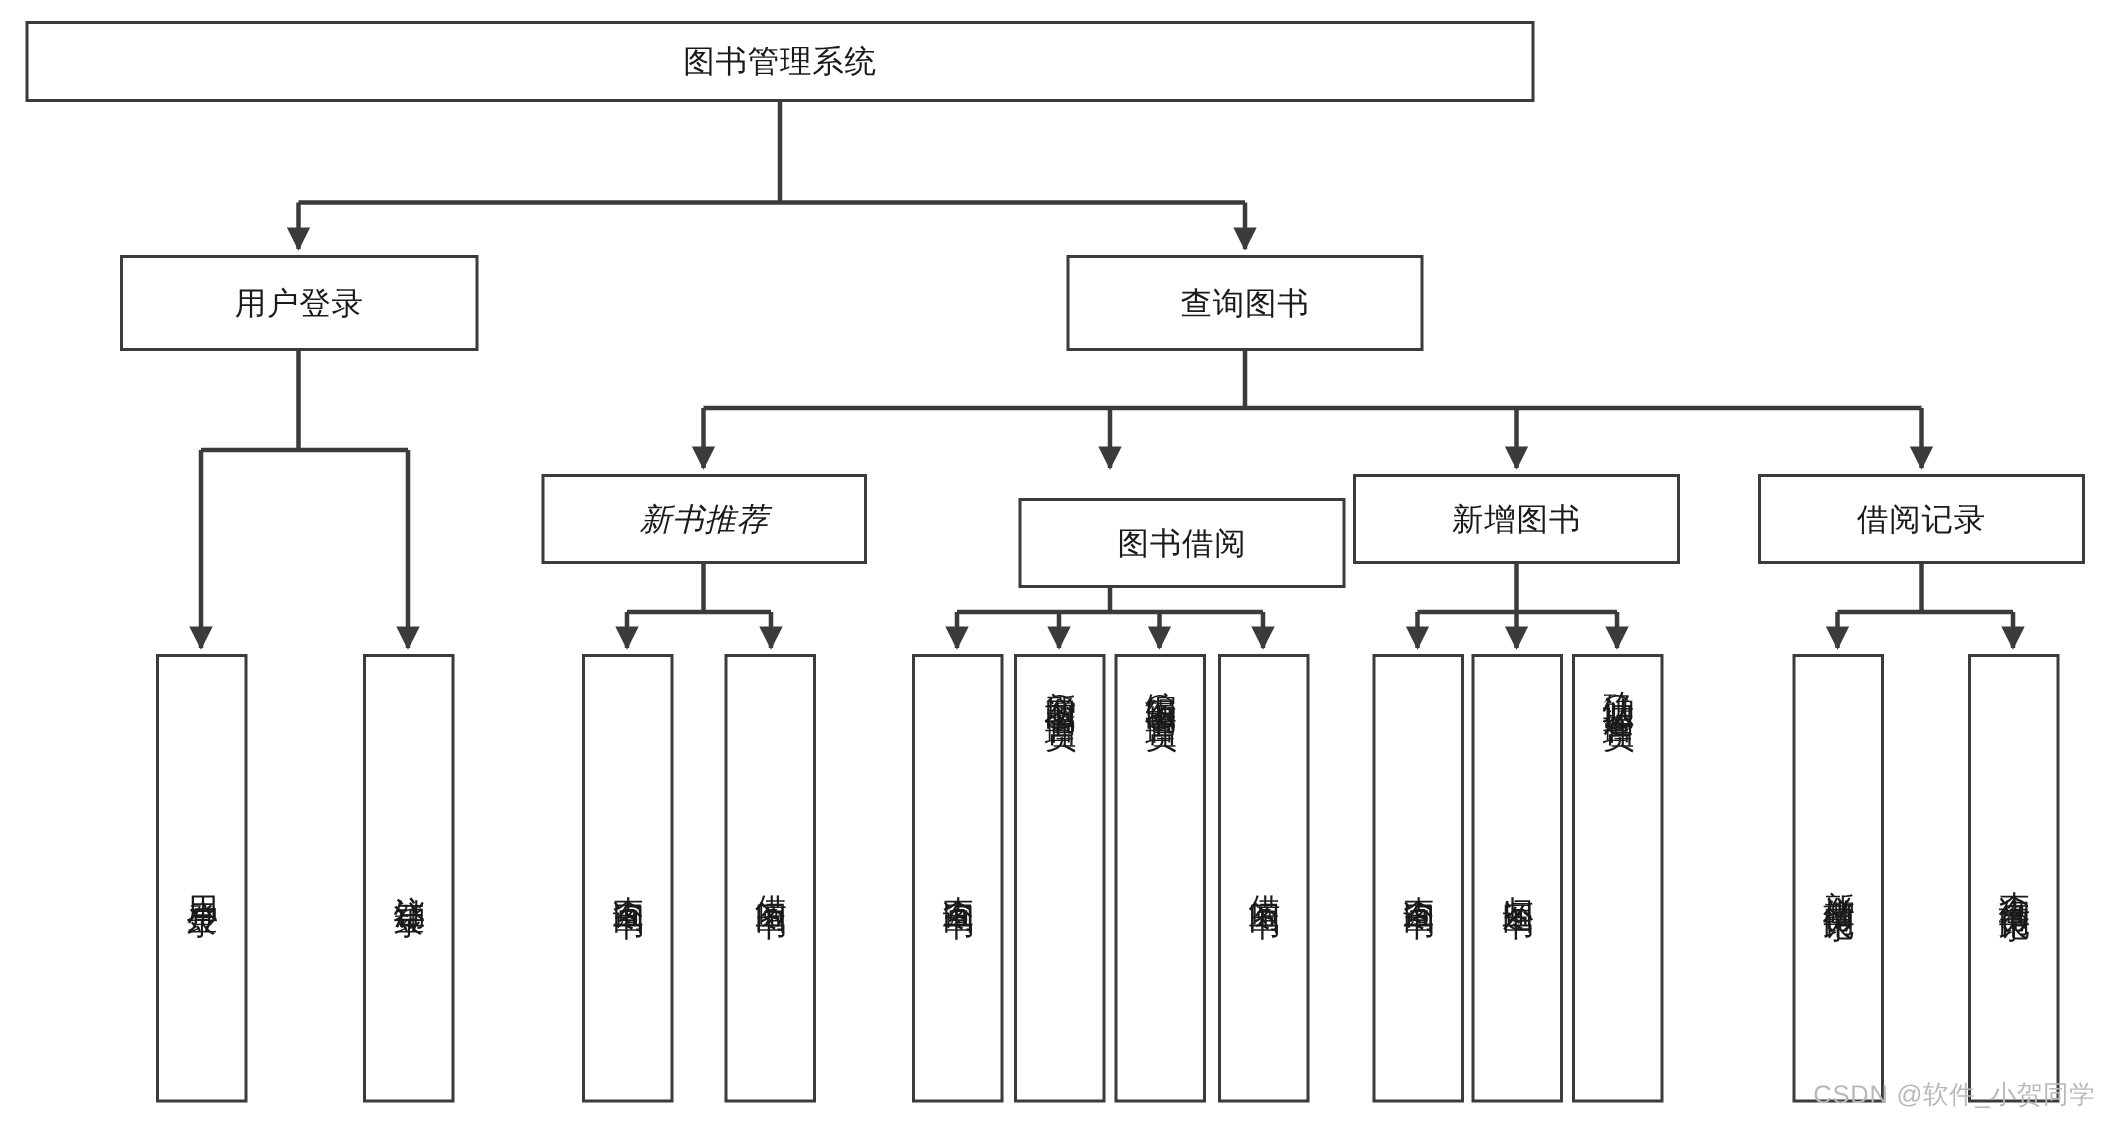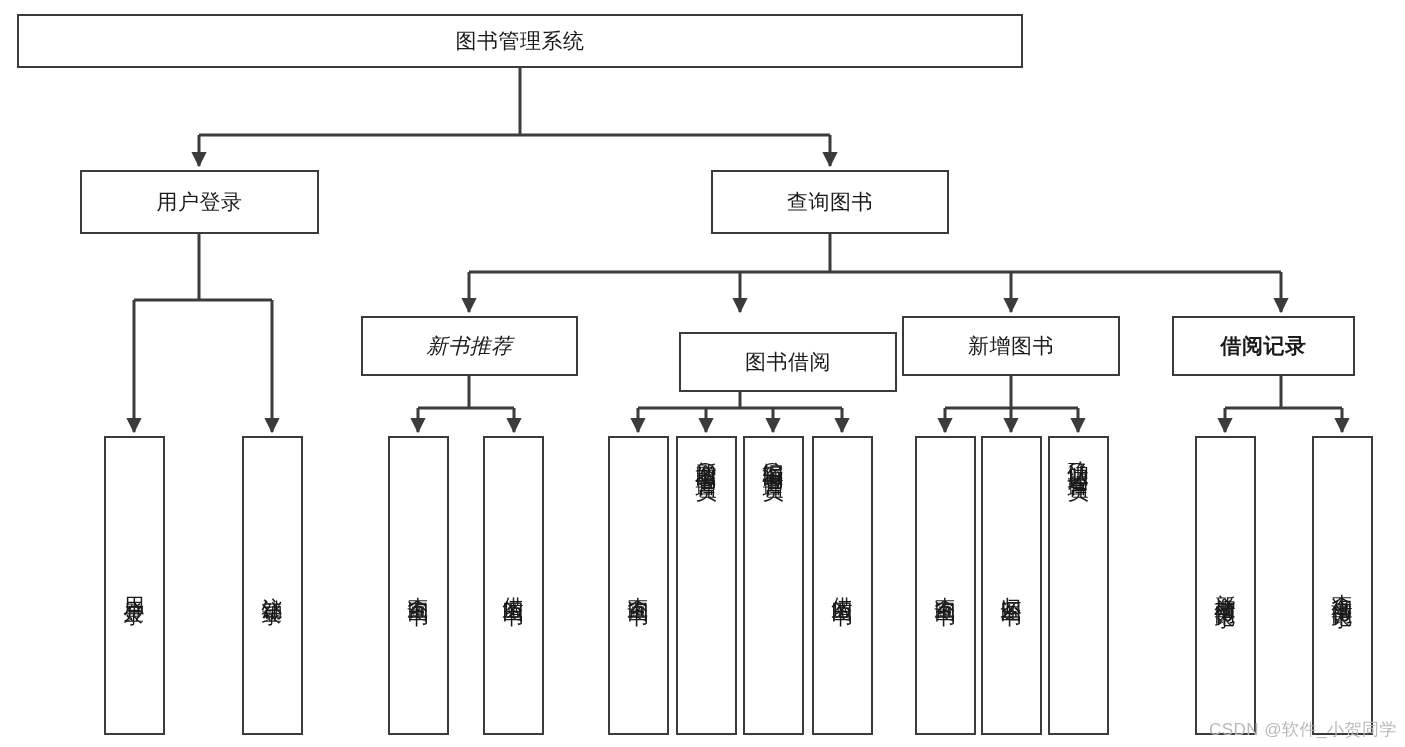--- a/index.html
+++ b/index.html
@@ -136,21 +136,21 @@
 
   <div class="node h" style="left:361px; top:316px; width:217px; height:60px;font-style:italic;">
     <span>新书推荐</span>
   </div>
   <div class="node h" style="left:631px; top:332px; width:218px; height:60px;margin-left:48px;">
     <span>图书借阅</span>
   </div>
   <div class="node h" style="left:902px; top:316px; width:218px; height:60px;">
     <span>新增图书</span>
   </div>
-  <div class="node h" style="left:1172px; top:316px; width:183px; height:60px;font-weight:bold;">
+  <div class="node h" style="left:1172px; top:316px; width:218px; height:60px;">
     <span>借阅记录</span>
   </div>
 
   <div class="node v tall-text" style="left:104px; top:436px; width:61px; height:299px;">
     <span>用户登录</span>
   </div>
   <div class="node v tall-text" style="left:242px; top:436px; width:61px; height:299px;">
     <span>注销登录</span>
   </div>
 

